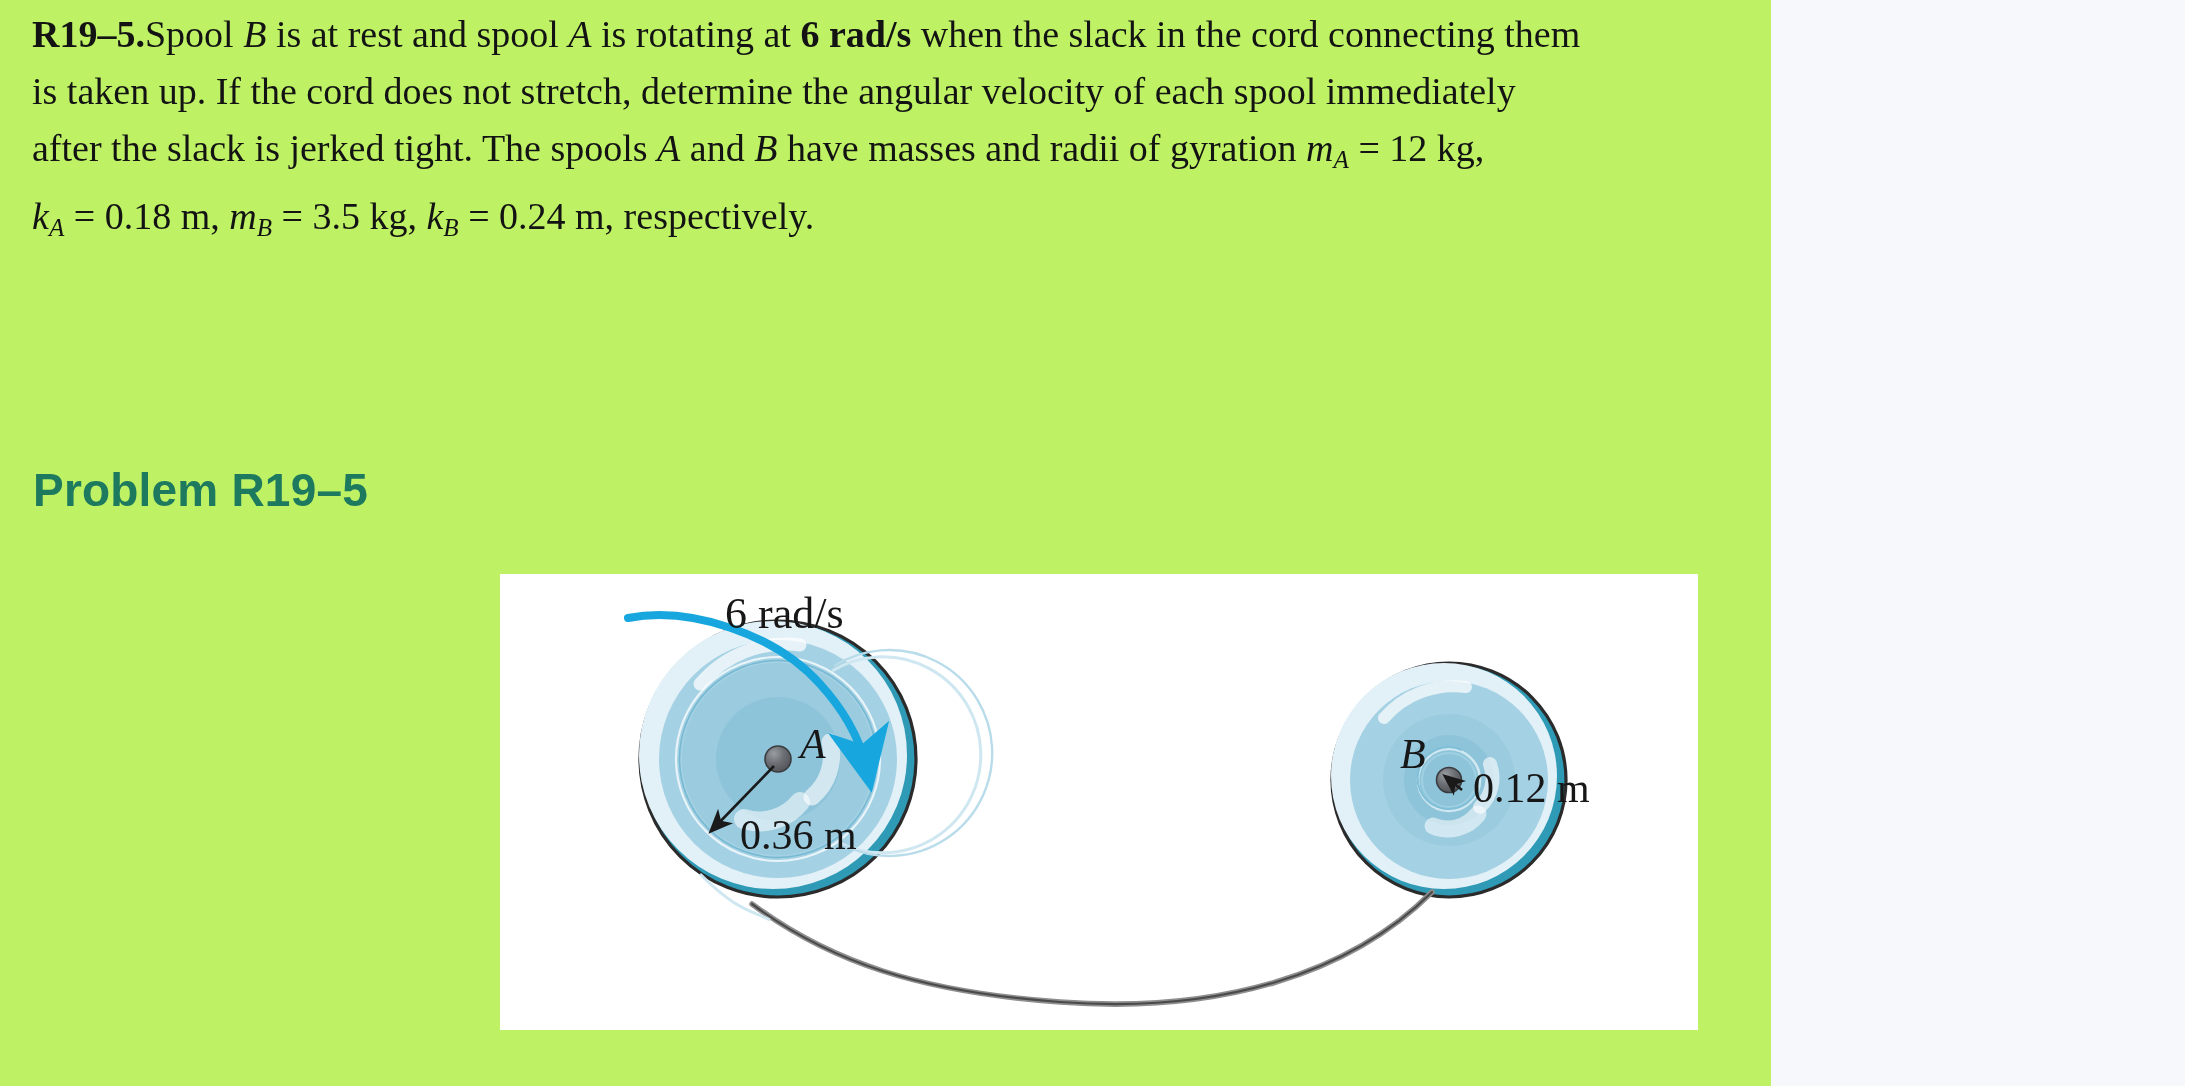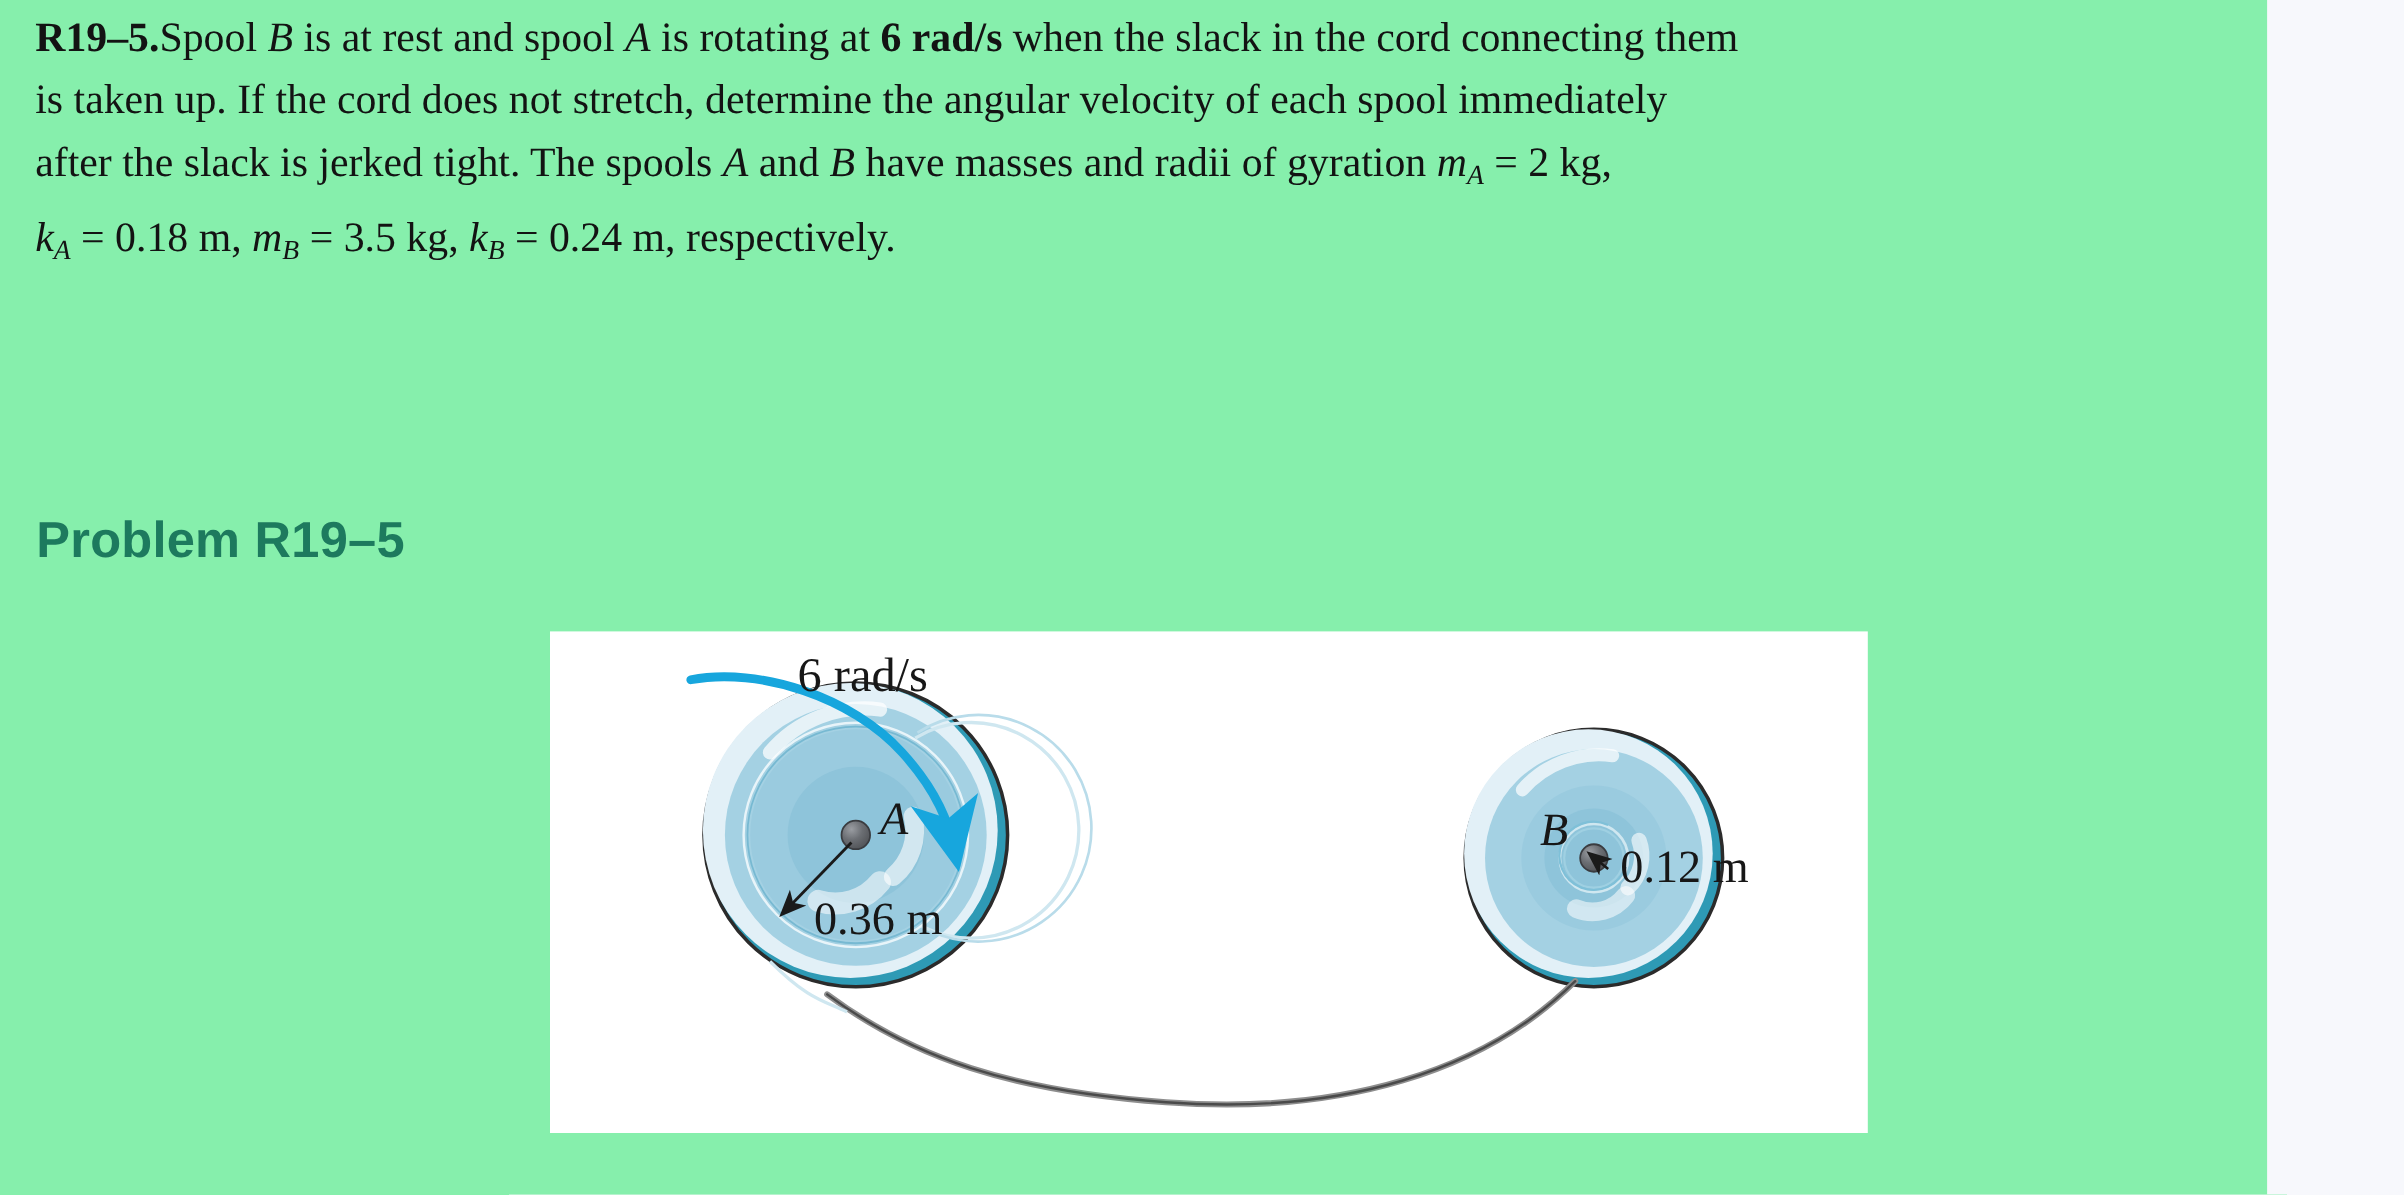--- a/index.html
+++ b/index.html
@@ -10,23 +10,23 @@
   body {
     width: 2185px;
     height: 1086px;
     background: #f7f8fc;
     font-family: "Liberation Serif", serif;
     overflow: hidden;
   }
 
   #page {
     position: relative;
-    width: 2061px;
+    width: 1771px;
     height: 1086px;
-    background: #86efac;
+    background: #bef264;
   }
 
   
   .statement {
     position: absolute;
     left: 32px;
     top: 6px;
     width: 2125px;
     font-family: "Liberation Serif", serif;
     font-size: 38px;
@@ -96,21 +96,21 @@
 </head>
 <body>
 
 <div id="page">
 
   <div class="statement">
     <span class="line"><span class="stmt-label">R19–5.</span><span>Spool </span><span class="it">B</span><span> is at rest and spool </span><span class="it">A</span><span> is rotating at </span><span class="stmt-label">6 rad/s</span><span> when the slack in the cord connecting them</span></span>
 
     <span class="line"><span>is taken up. If the cord does not stretch, determine the angular velocity of each spool immediately</span></span>
 
-    <span class="line"><span>after the slack is jerked tight. The spools </span><span class="it">A</span><span> and </span><span class="it">B</span><span> have masses and radii of gyration </span><span class="var">m</span><span class="sub">A</span><span> = 2 kg,</span></span>
+    <span class="line"><span>after the slack is jerked tight. The spools </span><span class="it">A</span><span> and </span><span class="it">B</span><span> have masses and radii of gyration </span><span class="var">m</span><span class="sub">A</span><span> = 12 kg,</span></span>
 
     <span class="line"><span class="var">k</span><span class="sub">A</span><span> = 0.18 m, </span><span class="var">m</span><span class="sub">B</span><span> = 3.5 kg, </span><span class="var">k</span><span class="sub">B</span><span> = 0.24 m, respectively.</span></span>
   </div>
 
   <div class="section-heading">Problem R19–5</div>
 
   <div class="figure-panel">
     <svg class="figure-svg" viewBox="0 0 1198 456" xmlns="http://www.w3.org/2000/svg">
       <defs>
         <radialGradient id="hubGrad" cx="0.35" cy="0.3" r="0.85">

